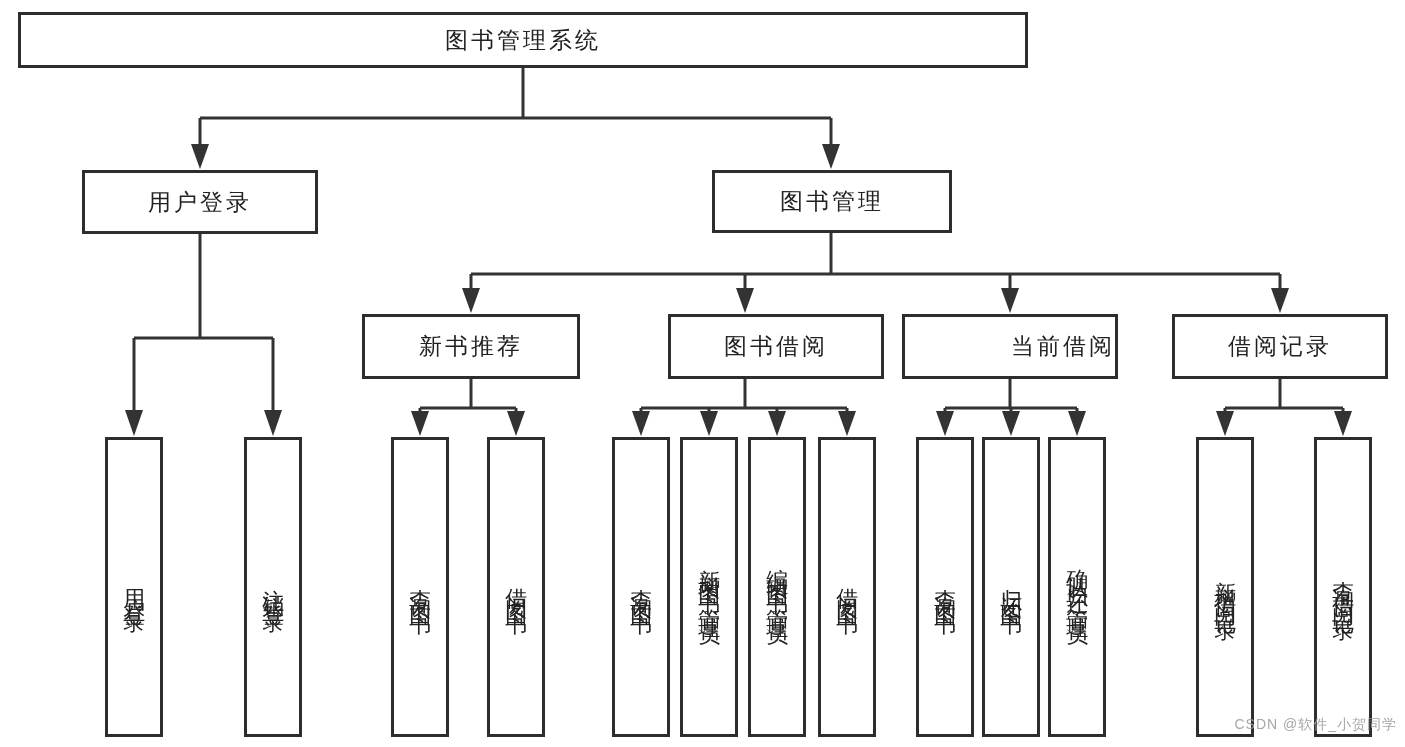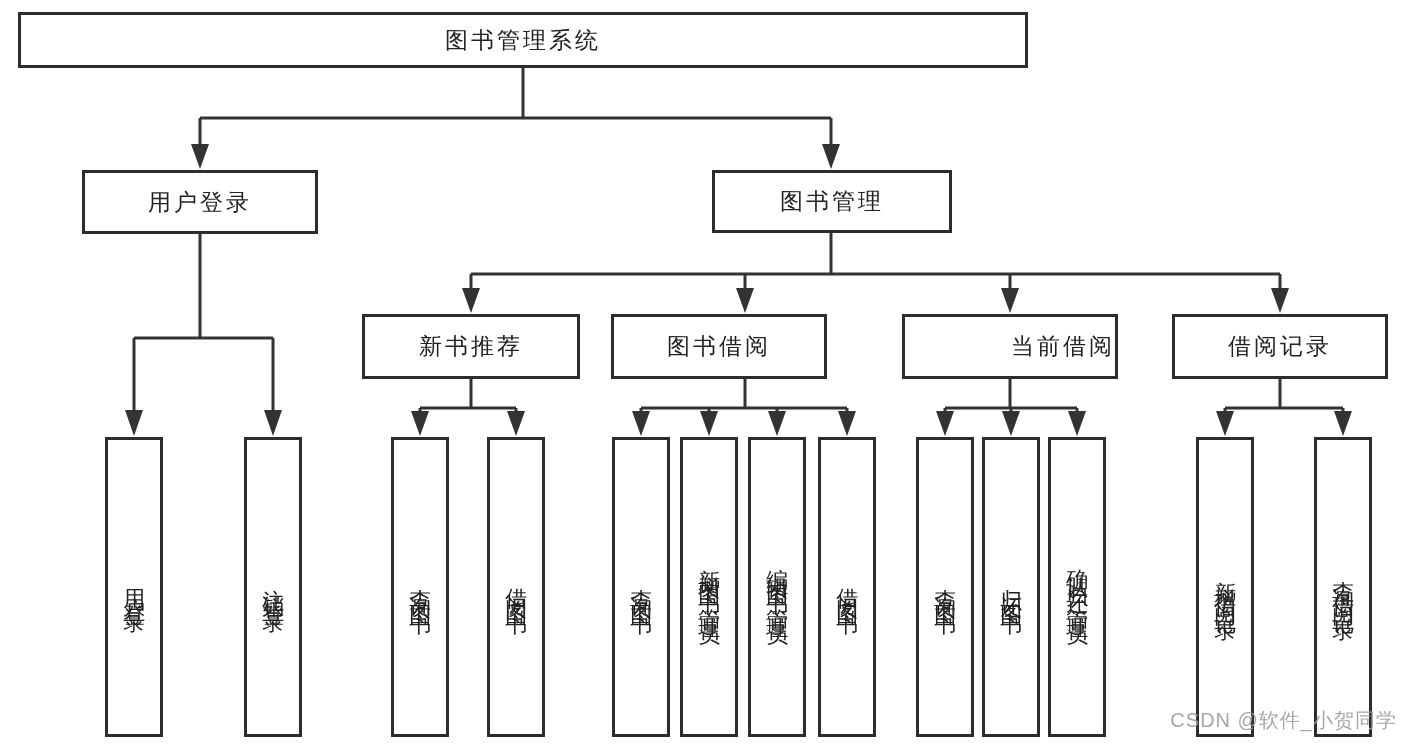--- a/index.html
+++ b/index.html
@@ -21,32 +21,32 @@
   .leaf .vtext{
     position:absolute;left:50%;top:50%;transform:translate(-50%,-50%);
     writing-mode:vertical-rl;text-orientation:mixed;
     font-size:22px;letter-spacing:8px;line-height:1.2;color:#222;white-space:nowrap;
   }
   
   .box-root{left:18px;top:12px;width:1010px;height:56px;}
   .box-user-login{left:82px;top:170px;width:236px;height:64px;}
   .box-book-mgmt{left:712px;top:170px;width:240px;height:63px;}
   .box-new-book{left:362px;top:314px;width:218px;height:65px;}
-  .box-book-borrow{left:611px;top:314px;width:216px;height:65px;}
+  .box-book-borrow{left:668px;top:314px;width:216px;height:65px;}
   .box-current-borrow{left:902px;top:314px;width:216px;height:65px;justify-content:flex-end;}
   .box-borrow-records{left:1172px;top:314px;width:216px;height:65px;}
   .leaf{top:437px;width:58px;height:300px;}
   .lf1{left:105px;}  .lf2{left:244px;}
   .lf3{left:391px;}  .lf4{left:487px;}
   .lf5{left:612px;}  .lf6{left:680px;}  .lf7{left:748px;}  .lf8{left:818px;}
   .lf9{left:916px;}  .lf10{left:982px;} .lf11{left:1048px;}
   .lf12{left:1196px;}.lf13{left:1314px;}
   .watermark{
     position:absolute;right:8px;bottom:13px;z-index:3;
-    font-size:20px;letter-spacing:1px;color:rgba(158,158,158,0.92);white-space:nowrap;
+    font-size:14px;letter-spacing:1px;color:rgba(158,158,158,0.92);white-space:nowrap;
   }
 </style>
 </head>
 <body>
 
 <div class="canvas">
 
   <svg class="connectors" width="1405" height="747" viewBox="0 0 1405 747">
 
     <g>

